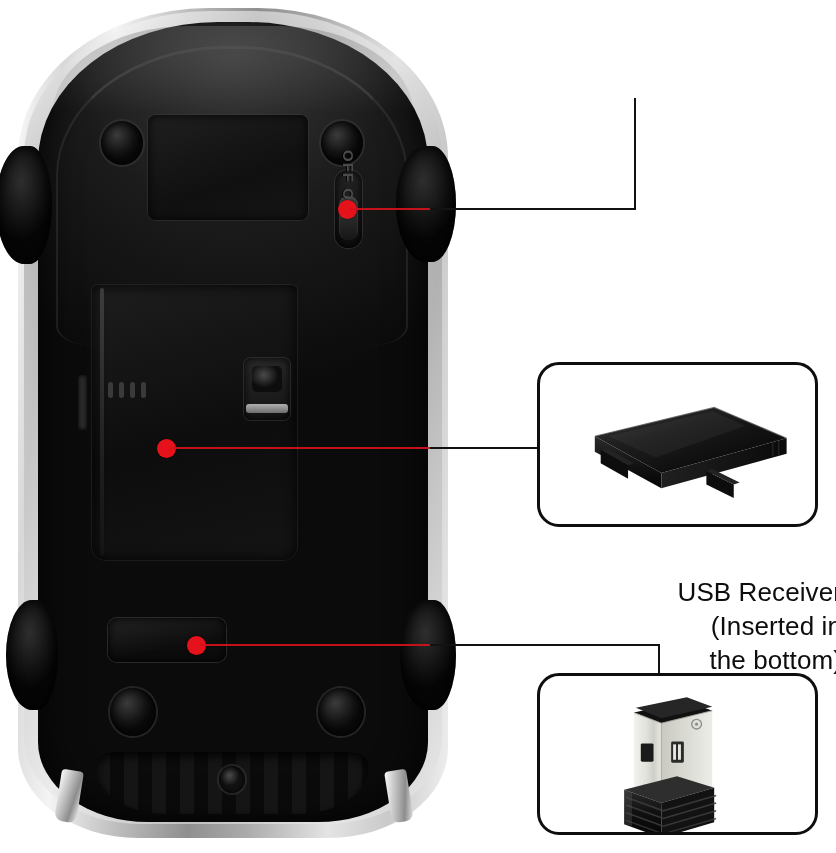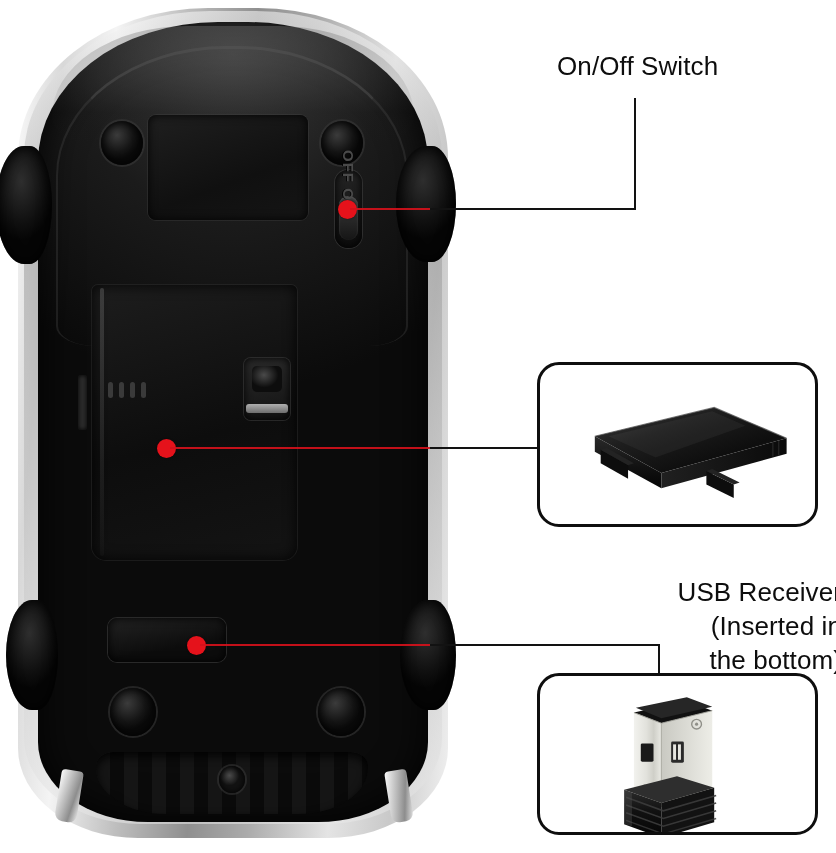--- a/index.html
+++ b/index.html
@@ -332,21 +332,20 @@
     <div class="prong prong-l"></div>
     <div class="prong prong-r"></div>
     <div class="tail-grip"></div>
     <div class="tail-screw"></div>
   </div>
 
   <div class="dot" style="left:338px; top:200px;"></div>
   <div class="leader-red" style="left:350px; top:208px; width:286px;"></div>
   <div class="leader-black-h" style="left:430px; top:208px; width:206px;"></div>
   <div class="leader-black-v" style="left:634px; top:98px; height:112px;"></div>
-  <div class="label label-onoff">On/Off Switch</div>
 
   <div class="dot" style="left:157px; top:439px;"></div>
   <div class="leader-red" style="left:170px; top:447px; width:290px;"></div>
   <div class="leader-black-h" style="left:430px; top:447px; width:110px;"></div>
 
   <div class="dot" style="left:187px; top:636px;"></div>
   <div class="leader-red" style="left:200px; top:644px; width:245px;"></div>
   <div class="leader-black-h" style="left:430px; top:644px; width:230px;"></div>
   <div class="leader-black-v" style="left:658px; top:644px; height:32px;"></div>
   <div class="label label-usb">USB Receiver

